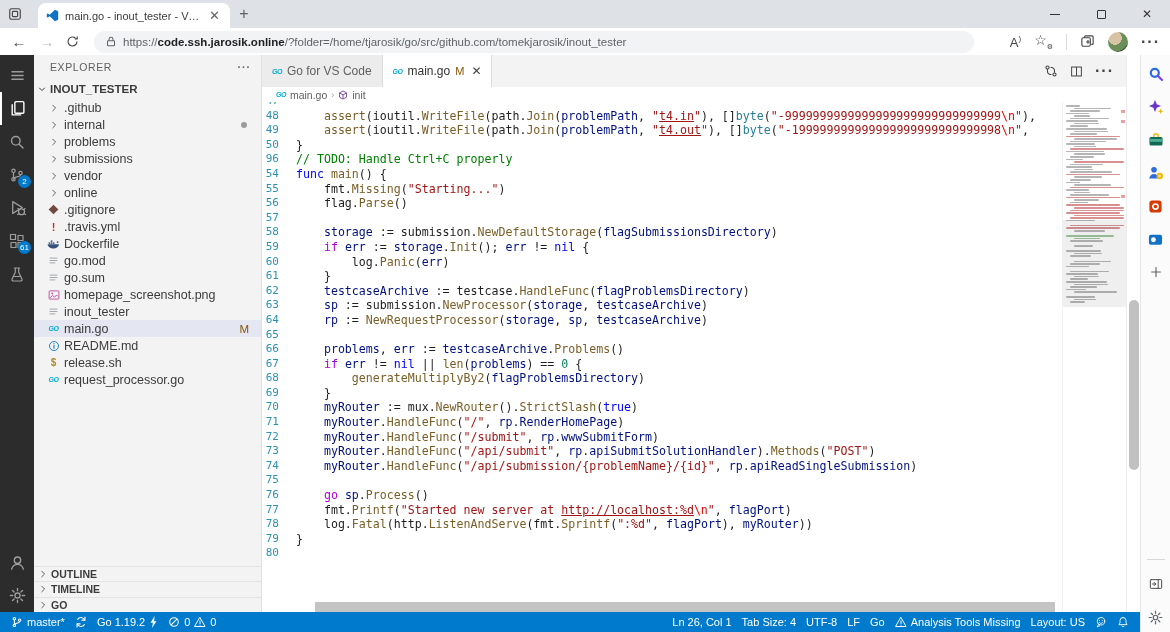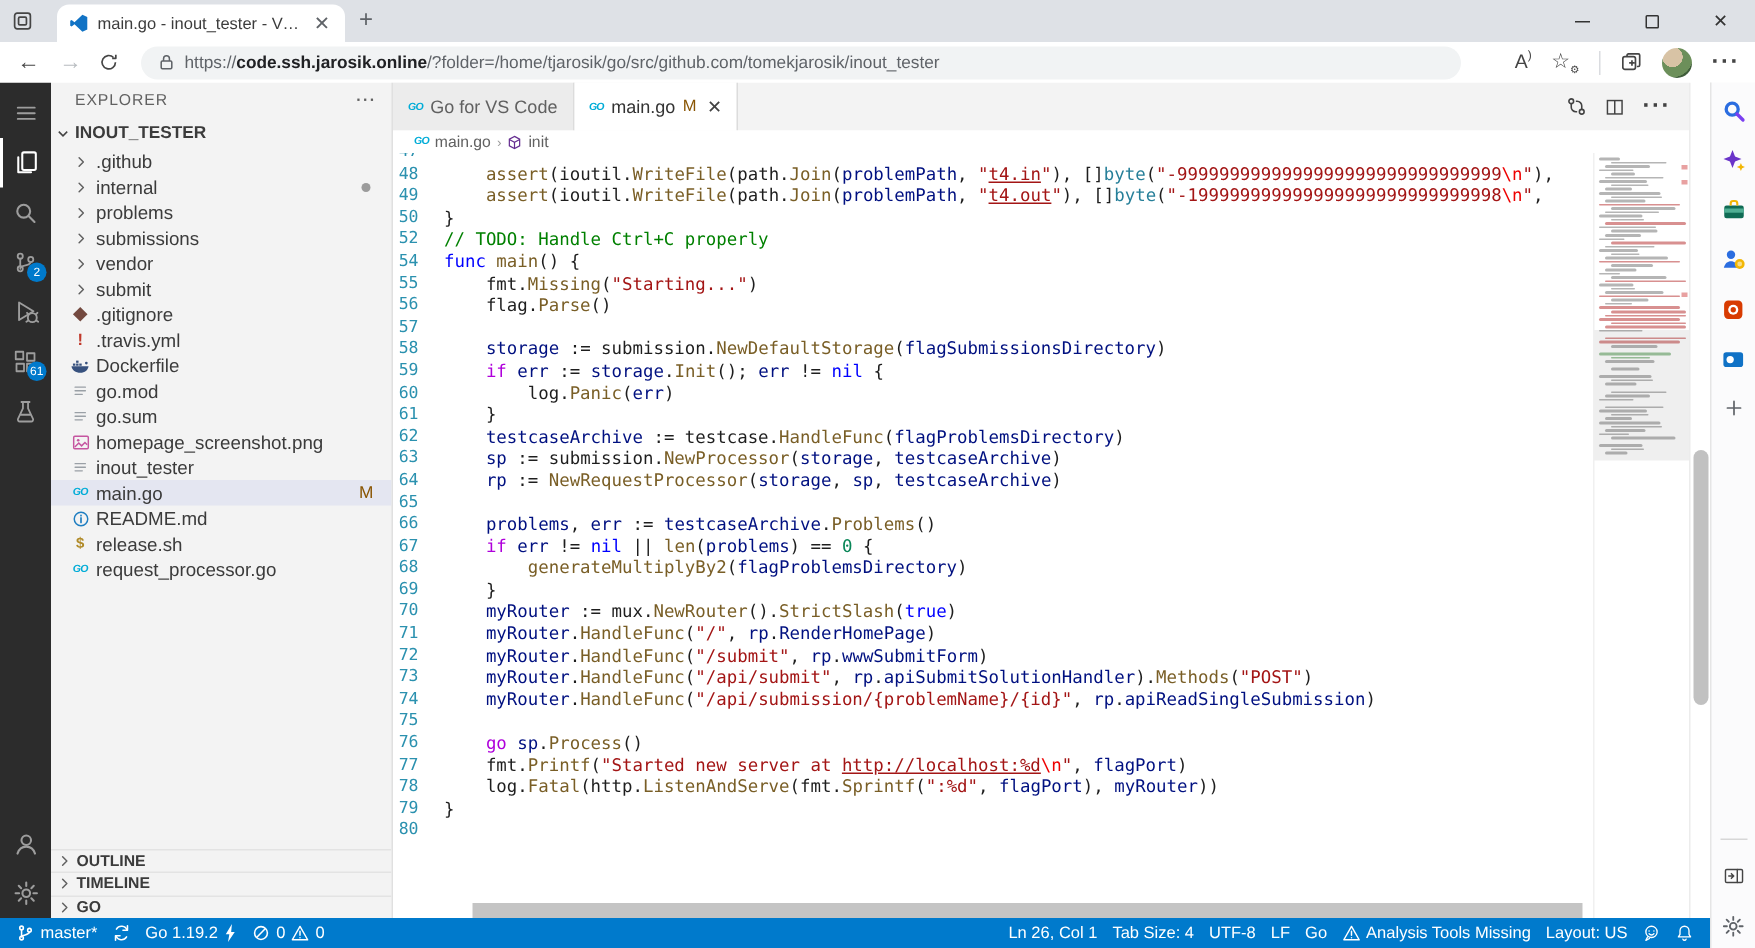--- a/index.html
+++ b/index.html
@@ -293,21 +293,21 @@
                   </svg>
                 </span>
                 <span>vendor</span>
               </div>
               <div class="trow">
                 <span class="icobox">
                   <svg width="10" height="10" viewBox="0 0 16 16" fill="none" stroke="#616161" stroke-width="1.6" stroke-linecap="round" stroke-linejoin="round">
                     <path d="M6 3.5L10.5 8 6 12.5"></path>
                   </svg>
                 </span>
-                <span>submit</span>
+                <span>online</span>
               </div>
               <div class="trow">
                 <span class="icobox">
                   <svg width="11" height="11" viewBox="0 0 16 16">
                     <rect x="3" y="3" width="10" height="10" transform="rotate(45 8 8)" fill="#73493f"></rect>
                   </svg>
                 </span>
                 <span>.gitignore</span>
               </div>
               <div class="trow">
@@ -460,21 +460,21 @@
                 </svg>
               </span>
             <span>init</span>
           </div>
           <div class="codewrap">
             <div class="codelines" id="codelines">
                 <div class="cl"><span class="ln">47</span><span class="ct"></span></div>
                 <div class="cl"><span class="ln">48</span><span class="ct"><span class="tk-d">    </span><span class="tk-f">assert</span><span class="tk-d">(</span><span class="tk-d">ioutil.</span><span class="tk-f">WriteFile</span><span class="tk-d">(</span><span class="tk-d">path.</span><span class="tk-f">Join</span><span class="tk-d">(</span><span class="tk-v">problemPath</span><span class="tk-d">, </span><span class="tk-s">"</span><span class="tk-su">t4.in</span><span class="tk-s">"</span><span class="tk-d">), []</span><span class="tk-t">byte</span><span class="tk-d">(</span><span class="tk-s">"-9999999999999999999999999999999</span><span class="tk-e">\n</span><span class="tk-s">"</span><span class="tk-d">), </span></span></div>
                 <div class="cl"><span class="ln">49</span><span class="ct"><span class="tk-d">    </span><span class="tk-f">assert</span><span class="tk-d">(</span><span class="tk-d">ioutil.</span><span class="tk-f">WriteFile</span><span class="tk-d">(</span><span class="tk-d">path.</span><span class="tk-f">Join</span><span class="tk-d">(</span><span class="tk-v">problemPath</span><span class="tk-d">, </span><span class="tk-s">"</span><span class="tk-su">t4.out</span><span class="tk-s">"</span><span class="tk-d">), []</span><span class="tk-t">byte</span><span class="tk-d">(</span><span class="tk-s">"-199999999999999999999999999998</span><span class="tk-e">\n</span><span class="tk-s">"</span><span class="tk-d">, </span></span></div>
                 <div class="cl"><span class="ln">50</span><span class="ct"><span class="tk-d">}</span></span></div>
-                <div class="cl"><span class="ln">52</span><span class="ct"><span class="tk-c">// TODO: Handle Ctrl+C properly</span></span></div>
+                <div class="cl"><span class="ln">96</span><span class="ct"><span class="tk-c">// TODO: Handle Ctrl+C properly</span></span></div>
                 <div class="cl"><span class="ln">54</span><span class="ct"><span class="tk-b">func </span><span class="tk-f">main</span><span class="tk-d">() {</span></span></div>
                 <div class="cl"><span class="ln">55</span><span class="ct"><span class="tk-d">    fmt.</span><span class="tk-f">Missing</span><span class="tk-d">(</span><span class="tk-s">"Starting..."</span><span class="tk-d">)</span></span></div>
                 <div class="cl"><span class="ln">56</span><span class="ct"><span class="tk-d">    flag.</span><span class="tk-f">Parse</span><span class="tk-d">()</span></span></div>
                 <div class="cl"><span class="ln">57</span><span class="ct"></span></div>
                 <div class="cl"><span class="ln">58</span><span class="ct"><span class="tk-d">    </span><span class="tk-v">storage</span><span class="tk-d"> := submission.</span><span class="tk-f">NewDefaultStorage</span><span class="tk-d">(</span><span class="tk-v">flagSubmissionsDirectory</span><span class="tk-d">)</span></span></div>
                 <div class="cl"><span class="ln">59</span><span class="ct"><span class="tk-d">    </span><span class="tk-k">if</span><span class="tk-d"> </span><span class="tk-v">err</span><span class="tk-d"> := </span><span class="tk-v">storage</span><span class="tk-d">.</span><span class="tk-f">Init</span><span class="tk-d">(); </span><span class="tk-v">err</span><span class="tk-d"> != </span><span class="tk-b">nil</span><span class="tk-d"> {</span></span></div>
                 <div class="cl"><span class="ln">60</span><span class="ct"><span class="tk-d">        log.</span><span class="tk-f">Panic</span><span class="tk-d">(</span><span class="tk-v">err</span><span class="tk-d">)</span></span></div>
                 <div class="cl"><span class="ln">61</span><span class="ct"><span class="tk-d">    }</span></span></div>
                 <div class="cl"><span class="ln">62</span><span class="ct"><span class="tk-d">    </span><span class="tk-v">testcaseArchive</span><span class="tk-d"> := testcase.</span><span class="tk-f">HandleFunc</span><span class="tk-d">(</span><span class="tk-v">flagProblemsDirectory</span><span class="tk-d">)</span></span></div>
                 <div class="cl"><span class="ln">63</span><span class="ct"><span class="tk-d">    </span><span class="tk-v">sp</span><span class="tk-d"> := submission.</span><span class="tk-f">NewProcessor</span><span class="tk-d">(</span><span class="tk-v">storage</span><span class="tk-d">, </span><span class="tk-v">testcaseArchive</span><span class="tk-d">)</span></span></div>

